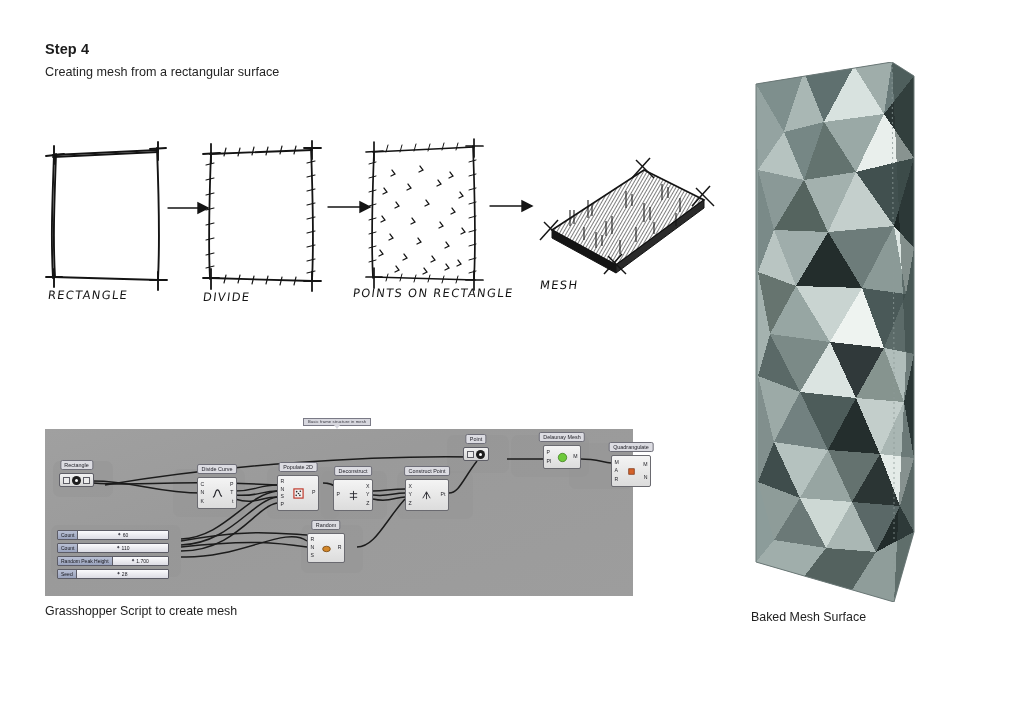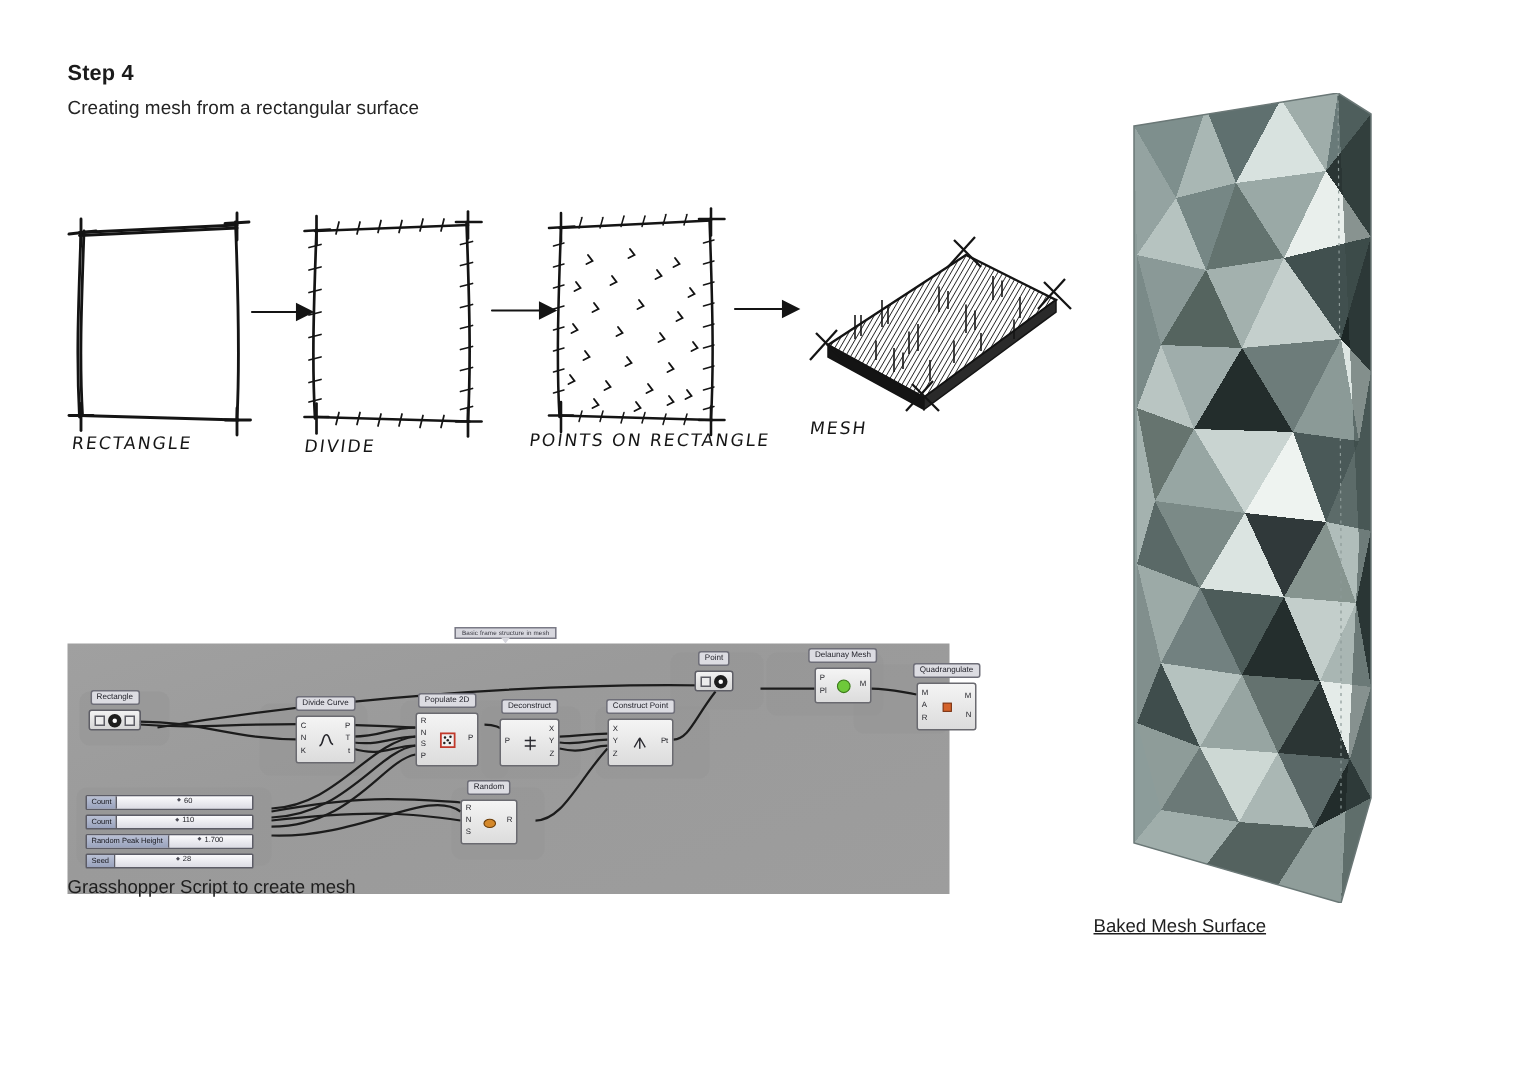--- a/index.html
+++ b/index.html
@@ -100,22 +100,22 @@
   }
   .slider .s-track {
     flex: 1; position: relative; background: linear-gradient(180deg,#fbfbfd,#dcdce4);
     display: flex; align-items: center; justify-content: center;
   }
   .slider .s-val { font-size: 5px; color: #1a1a20; line-height: 1; }
   .slider .s-val::before { content: "\25C6"; font-size: 3.4px; margin-right: 2px; vertical-align: middle; color:#4a4a55; }
 
   
   .cap { position: absolute; font-size: 12.4px; color: #1e1e1e; }
-  .cap-left  { left: 45px;  top: 584px; text-align: right; }
-  .cap-right { left: 729px; top: 610px; text-decoration: underline; }
+  .cap-left  { left: 45px;  top: 604px; text-align: right; }
+  .cap-right { left: 751px; top: 610px; }
 
   
   .mesh-panel { position: absolute; left: 744px; top: 62px; width: 190px; height: 540px; }
 
   
   .footer { position: absolute; left: 0; top: 660px; width: 1024px; height: 64px; }
 </style>
 </head>
 <body>
 

